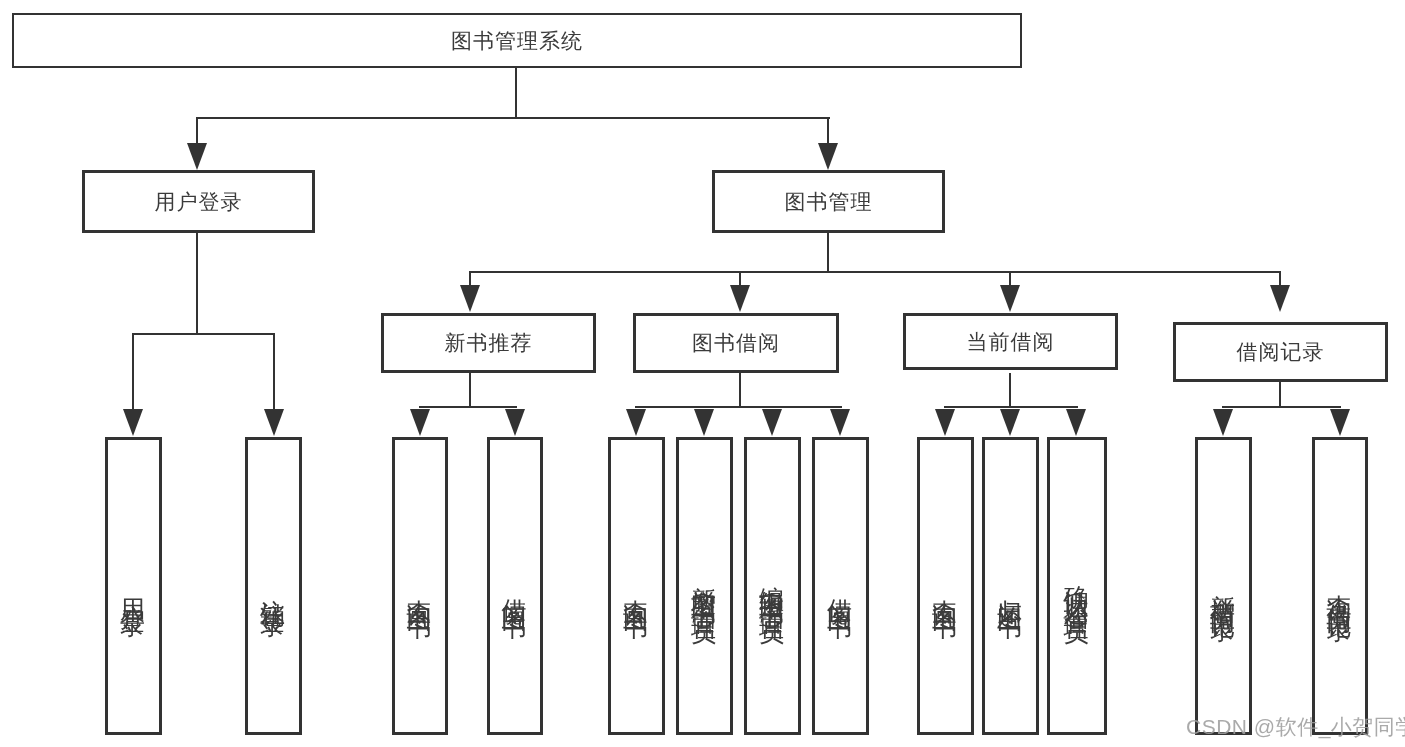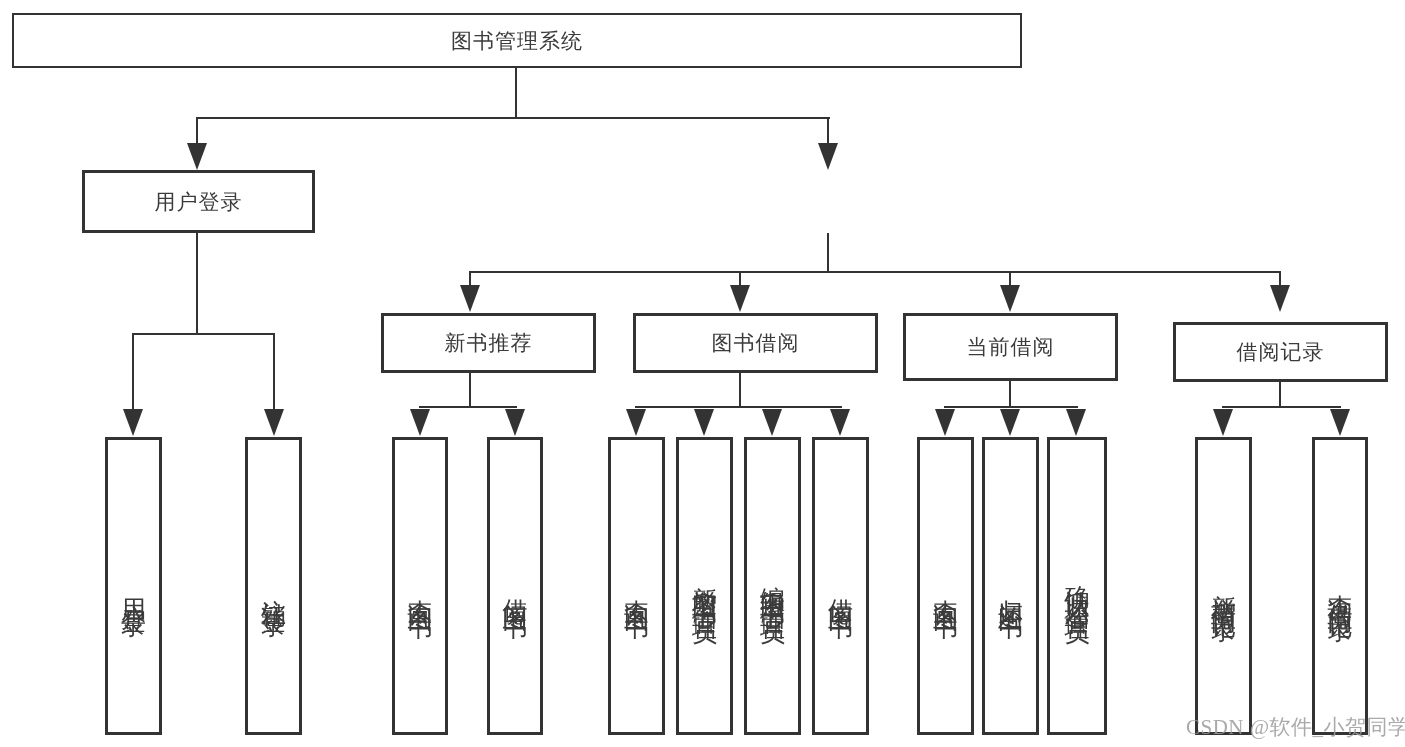--- a/index.html
+++ b/index.html
@@ -1,21 +1,21 @@
 <!DOCTYPE html>
 <html><head>
 <meta charset="utf-8">
 <style>
   html, body { margin: 0; padding: 0; background: #ffffff; }
   .canvas {
     position: relative;
     width: 1405px;
     height: 747px;
     background: #ffffff;
-    font-family: Liberation Serif, serif;
+    font-family: Liberation Sans, sans-serif;
     overflow: hidden;
   }
   .box {
     position: absolute;
     box-sizing: border-box;
     background: #ffffff;
     border: 3px solid #333333;
     display: flex;
     align-items: center;
     justify-content: center;
@@ -75,20 +75,23 @@
   <div class="line" style="left:515px; top:68px; width:2px; height:51px;"></div>
   <div class="line" style="left:196px; top:117px; width:634px; height:2px;"></div>
   <div class="line" style="left:196px; top:117px; width:2px; height:28px;"></div>
   <div class="line" style="left:827px; top:117px; width:2px; height:28px;"></div>
   <div class="arrow" style="left:187px; top:143px;"></div>
   <div class="arrow" style="left:818px; top:143px;"></div>
 
   <div class="box" style="left:82px; top:170px; width:233px; height:63px;">
     <span class="hlabel">用户登录</span>
   </div>
+  <div class="box" style="left:712px; top:170px; width:233px; height:63px;">
+    <span class="hlabel">图书管理</span>
+  </div>
 
   <div class="line" style="left:196px; top:233px; width:2px; height:101px;"></div>
   <div class="line" style="left:132px; top:333px; width:143px; height:2px;"></div>
   <div class="line" style="left:132px; top:333px; width:2px; height:77px;"></div>
   <div class="line" style="left:273px; top:333px; width:2px; height:77px;"></div>
   <div class="arrow" style="left:123px; top:409px;"></div>
   <div class="arrow" style="left:264px; top:409px;"></div>
 
   <div class="line" style="left:827px; top:233px; width:2px; height:40px;"></div>
   <div class="line" style="left:469px; top:271px; width:812px; height:2px;"></div>
@@ -97,24 +100,24 @@
   <div class="line" style="left:1009px; top:271px; width:2px; height:16px;"></div>
   <div class="line" style="left:1279px; top:271px; width:2px; height:16px;"></div>
   <div class="arrow" style="left:460px; top:285px;"></div>
   <div class="arrow" style="left:730px; top:285px;"></div>
   <div class="arrow" style="left:1000px; top:285px;"></div>
   <div class="arrow" style="left:1270px; top:285px;"></div>
 
   <div class="box" style="left:363px; top:313px; width:215px; height:60px;margin-left:18px;">
     <span class="hlabel">新书推荐</span>
   </div>
-  <div class="box" style="left:633px; top:313px; width:245px; height:60px;justify-content:center;">
+  <div class="box" style="left:633px; top:313px; width:206px; height:60px;justify-content:center;">
     <span class="hlabel">图书借阅</span>
   </div>
-  <div class="box" style="left:903px; top:313px; width:215px; height:68px;align-items:center;">
+  <div class="box" style="left:903px; top:313px; width:215px; height:57px;align-items:center;">
     <span class="hlabel">当前借阅</span>
   </div>
   <div class="box" style="left:1173px; top:322px; width:215px; height:60px;">
     <span class="hlabel">借阅记录</span>
   </div>
 
   <div class="line" style="left:469px; top:373px; width:2px; height:35px;"></div>
   <div class="line" style="left:419px; top:406px; width:98px; height:2px;"></div>
   <div class="arrow" style="left:410px; top:409px;"></div>
   <div class="arrow" style="left:505px; top:409px;"></div>

